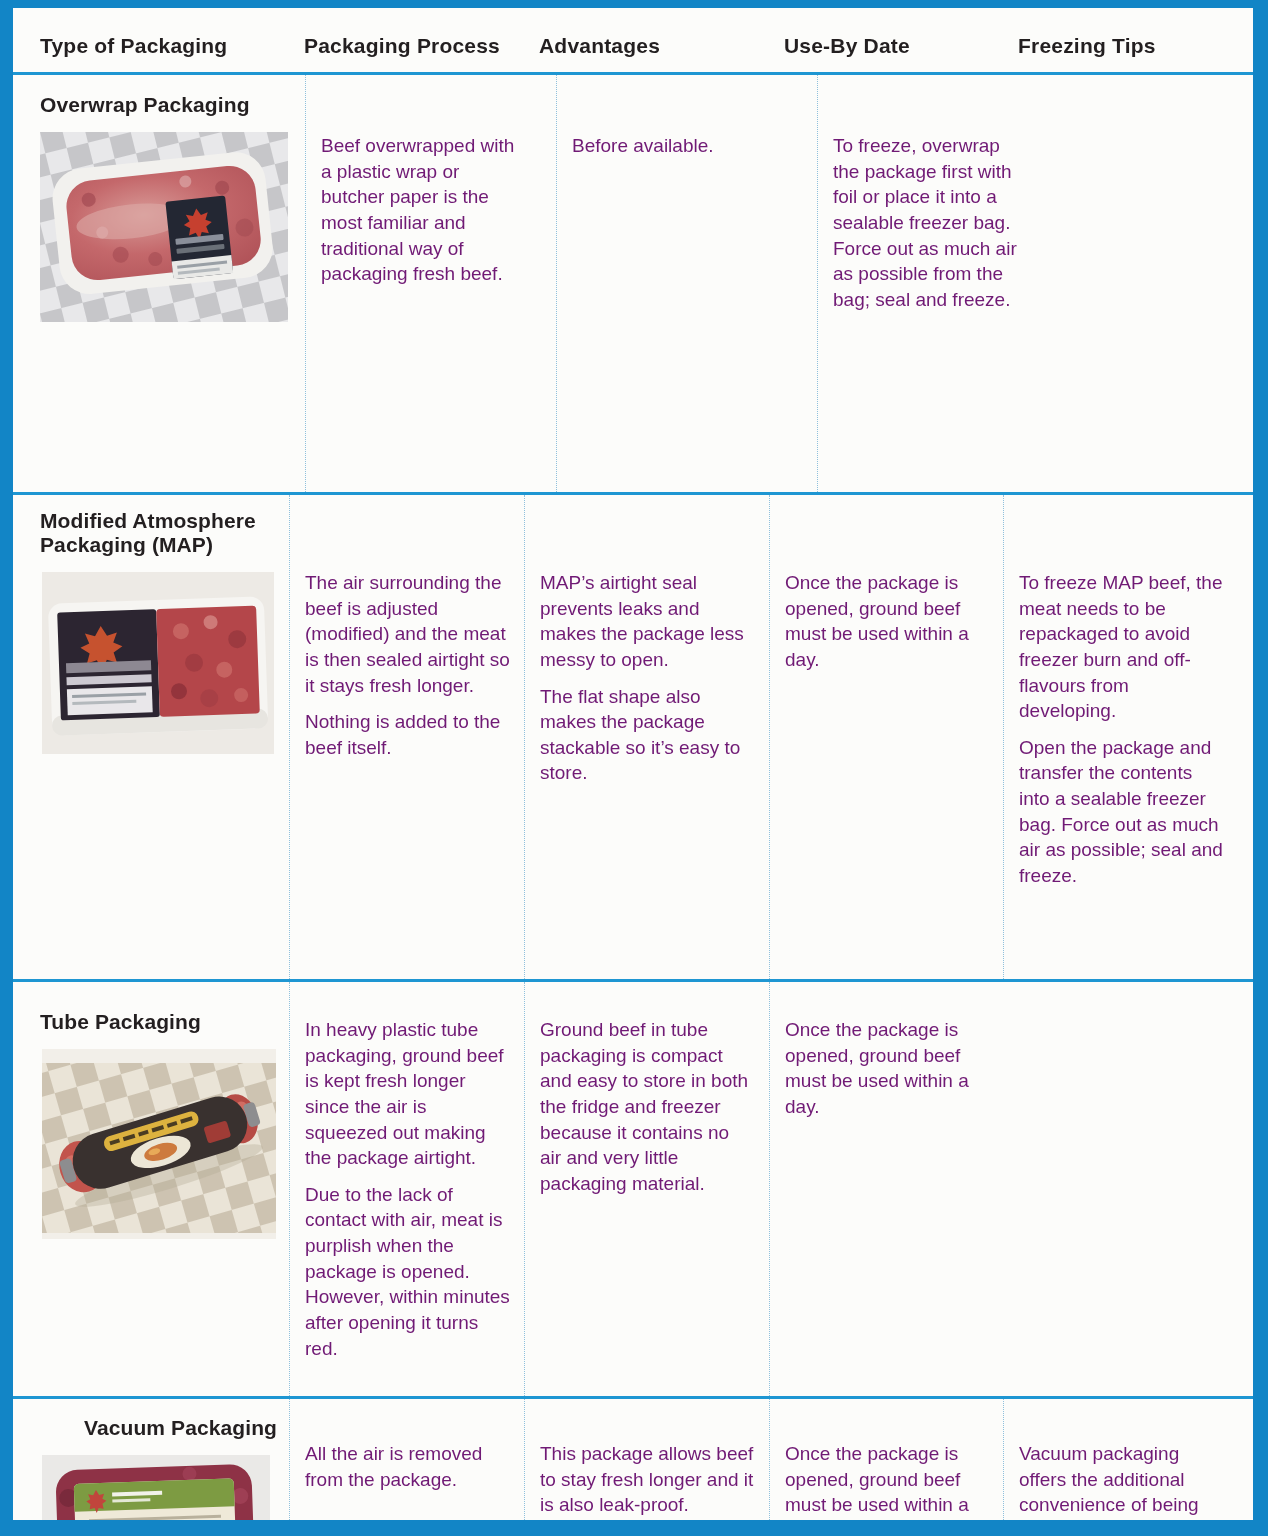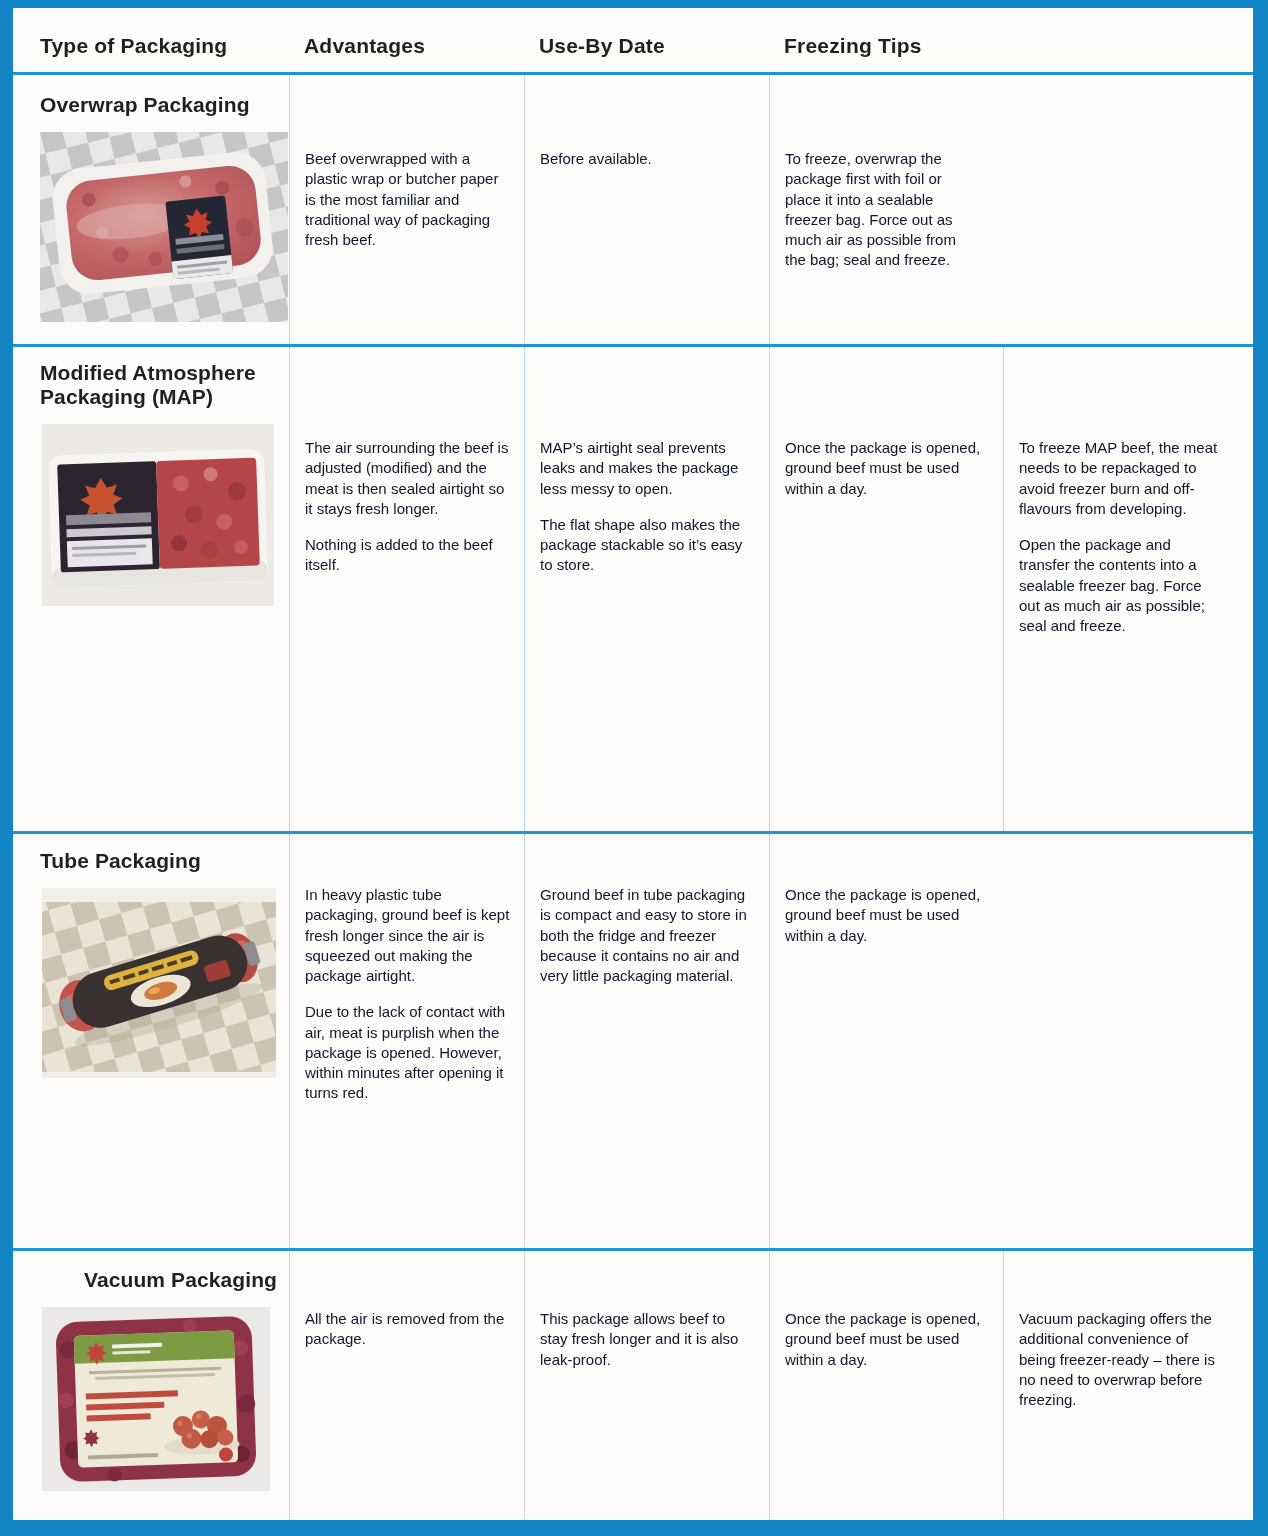--- a/index.html
+++ b/index.html
@@ -26,54 +26,55 @@
   .header-row{height:64px;}
   .header-cell{
     padding:26px 10px 4px 15px;
     font-size:21px;font-weight:bold;color:#231f20;
     letter-spacing:0.2px;
   }
   .header-cell.first{padding-left:27px;}
   .body-row{overflow:hidden;}
   .body-row .cell{box-sizing:border-box;overflow:hidden;}
   .body-row .cell + .cell{border-left:1px dotted #8fc0dc;}
-  .r1{height:269px;}
+  .r1{height:417px;gap:16px;}
   .r2{height:484px;}
   .r3{height:414px;}
   .r4{height:275px;}
   .type-cell{padding:0 12px 0 27px;}
   .type-title{
     margin:0;font-size:21px;font-weight:bold;color:#231f20;
     line-height:1.15;letter-spacing:0.1px;
   }
   .r1 .type-cell{padding-top:18px;}
   .r2 .type-cell{padding-top:14px;}
-  .r3 .type-cell{padding-top:15px;}
+  .r3 .type-cell{padding-top:28px;}
   .r4 .type-cell{padding-top:17px;text-align:right;}
   .photo{margin-top:15px;line-height:0;}
   .photo svg{display:block;}
   .text-cell{padding:0 14px 0 15px;}
   .text-cell.last{padding-right:30px;}
   .r1 .text-cell{padding-top:58px;}
   .r2 .text-cell{padding-top:75px;}
   .r3 .text-cell{padding-top:35px;}
   .r4 .text-cell{padding-top:42px;}
   .text-cell p{
-    margin:16px 0 11px 0;
-    font-size:15px;line-height:1.35;color:#0f172a;
+    margin:0 0 11px 0;
+    font-size:19px;line-height:1.35;color:#701a75;
   }
 </style>
 </head>
 <body>
 
 <div class="page">
   <div class="frame">
 
     <div class="grid header-row">
       <div class="header-cell first">Type of Packaging</div>
+      <div class="header-cell">Packaging Process</div>
       <div class="header-cell">Advantages</div>
       <div class="header-cell">Use-By Date</div>
       <div class="header-cell">Freezing Tips</div>
     </div>
     <div class="hrule"></div>
 
     <div class="grid body-row r1">
       <div class="cell type-cell">
         <h3 class="type-title">Overwrap Packaging</h3>
         <div class="photo">

